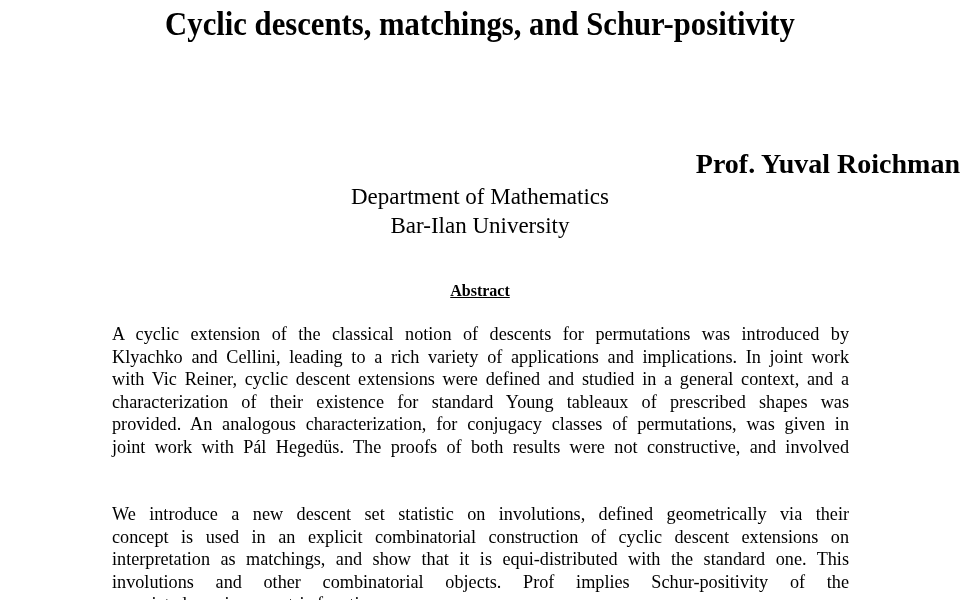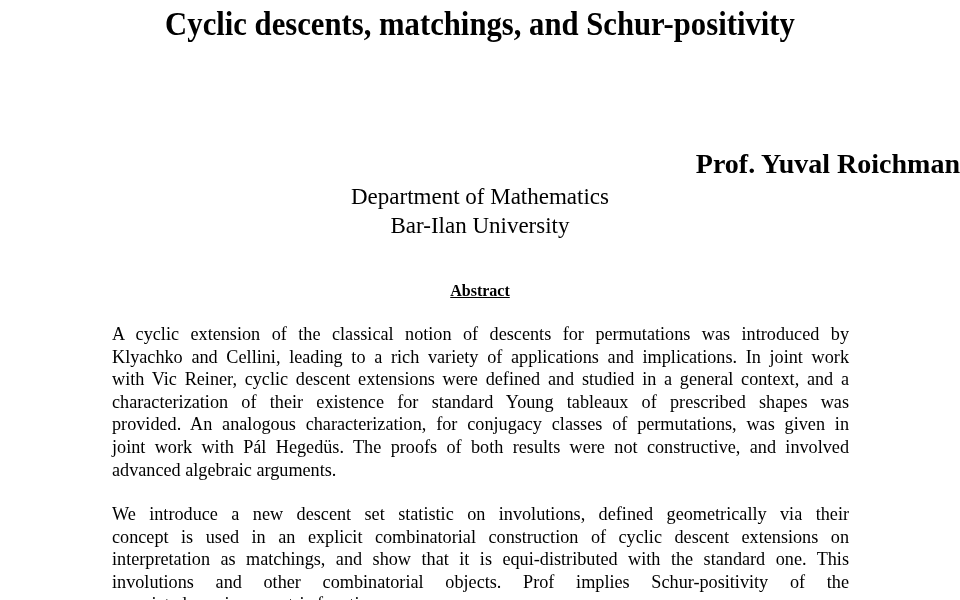--- a/index.html
+++ b/index.html
@@ -98,21 +98,20 @@
   <div class="affil univ">Bar-Ilan University</div>
   <div class="abstract-heading">Abstract</div>
 
   <div class="para para1">
     <span class="line">A cyclic extension of the classical notion of descents for permutations was introduced by</span>
     <span class="line">Klyachko and Cellini, leading to a rich variety of applications and implications. In joint work</span>
     <span class="line">with Vic Reiner, cyclic descent extensions were defined and studied in a general context, and a</span>
     <span class="line">characterization of their existence for standard Young tableaux of prescribed shapes was</span>
     <span class="line">provided. An analogous characterization, for conjugacy classes of permutations, was given in</span>
     <span class="line">joint work with Pál Hegedüs. The proofs of both results were not constructive, and involved</span>
-    <span class="line last">advanced algebraic arguments.</span>
   </div>
 
   <div class="para para2">
     <span class="line">We introduce a new descent set statistic on involutions, defined geometrically via their</span>
     <span class="line">concept is used in an explicit combinatorial construction of cyclic descent extensions on</span>
     <span class="line">interpretation as matchings, and show that it is equi-distributed with the standard one. This</span>
     <span class="line">involutions and other combinatorial objects. Prof implies Schur-positivity of the</span>
     <span class="line last">associated quasi-symmetric functions.</span>
   </div>
 </div>

